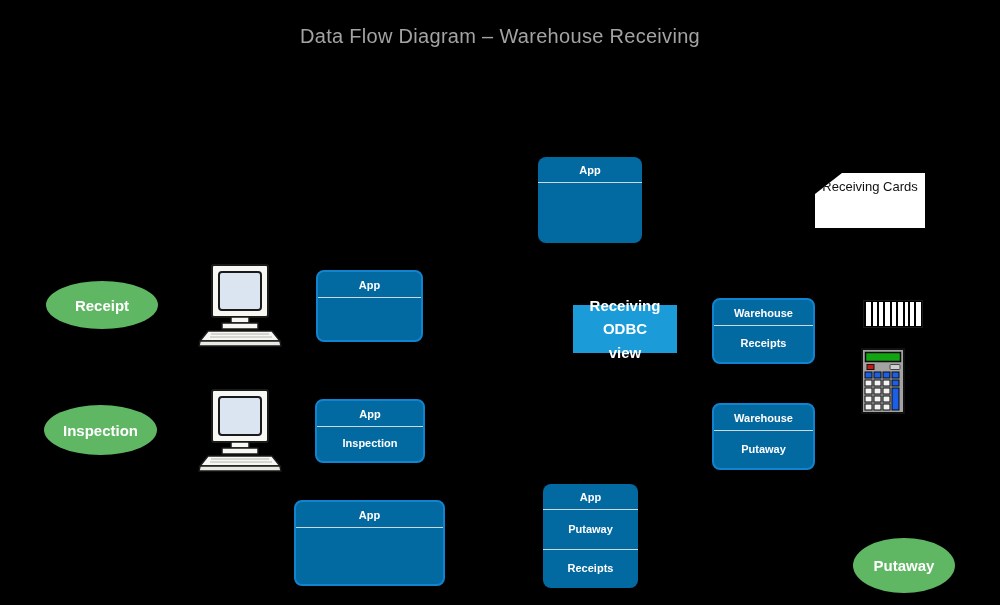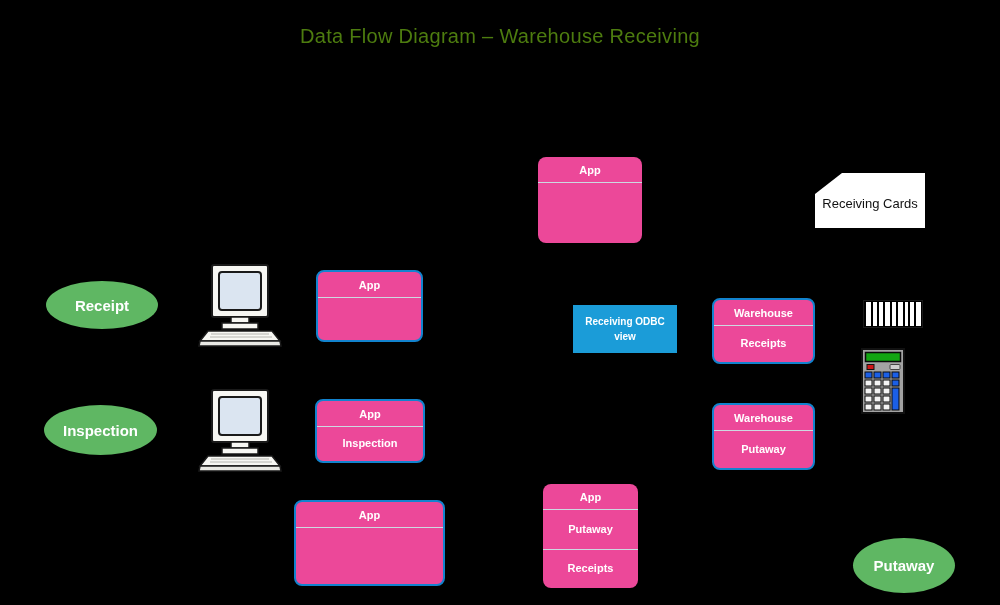--- a/index.html
+++ b/index.html
@@ -2,48 +2,48 @@
 <html><head>
 <meta charset="utf-8">
 <style>
   html,body{margin:0;padding:0;}
   body{
     width:1000px;height:605px;background:#000000;position:relative;
     font-family:"Liberation Sans", sans-serif;overflow:hidden;
   }
   .title{
     position:absolute;top:25px;left:0;width:1000px;text-align:center;
-    color:#4d7c0f;font-size:20px;font-weight:400;letter-spacing:.3px;
+    color:#a3a3a3;font-size:20px;font-weight:400;letter-spacing:.3px;
   }
   
   .appbox{
-    position:absolute;box-sizing:border-box;background:#ec4899;border-radius:8px;
+    position:absolute;box-sizing:border-box;background:#0369a1;border-radius:8px;
     color:#ffffff;display:flex;flex-direction:column;text-align:center;
   }
   .appbox.bordered{border:2px solid #1283ce;}
   .appbox .hdr{
     flex:0 0 25px;display:flex;align-items:center;justify-content:center;
     font-size:11px;font-weight:bold;border-bottom:1px solid #cdd9e1;
   }
   .appbox .bodytxt{
     flex:1;display:flex;align-items:center;justify-content:center;
     font-size:11px;font-weight:bold;line-height:1.55;padding:2px 8px;
   }
   .appbox .bodytxt.narrow{padding:2px 15px;}
   .appbox .mid{border-bottom:1px solid #cdd9e1;}
   
   .viewbox{
     position:absolute;box-sizing:border-box;background:#1b9cd8;color:#ffffff;
     display:flex;align-items:center;justify-content:center;text-align:center;
-    font-size:10px;font-weight:bold;line-height:1.55;padding:2px 12px;
+    font-size:15px;font-weight:bold;line-height:1.55;padding:2px 12px;
   }
   
   .card{
     position:absolute;box-sizing:border-box;background:#ffffff;color:#111111;
-    display:flex;align-items:center;justify-content:center;text-align:center;
+    display:flex;align-items:flex-start;justify-content:center;text-align:center;
     font-size:13px;clip-path:polygon(27px 0, 100% 0, 100% 100%, 0 100%, 0 21px);
     padding-top:6px;
   }
   
   .ellipse{
     position:absolute;background:#5fb763;border-radius:50%;color:#ffffff;
     display:flex;align-items:center;justify-content:center;text-align:center;
     font-size:15px;font-weight:bold;
   }
   .icon{position:absolute;}

